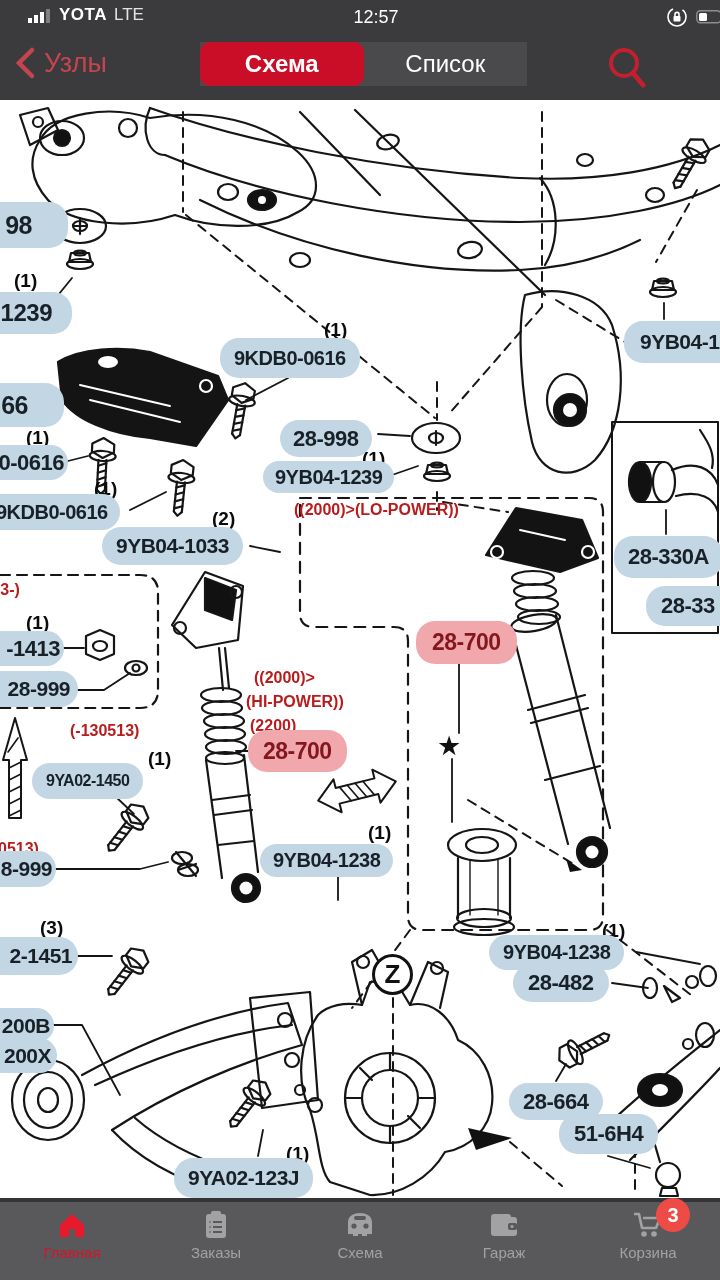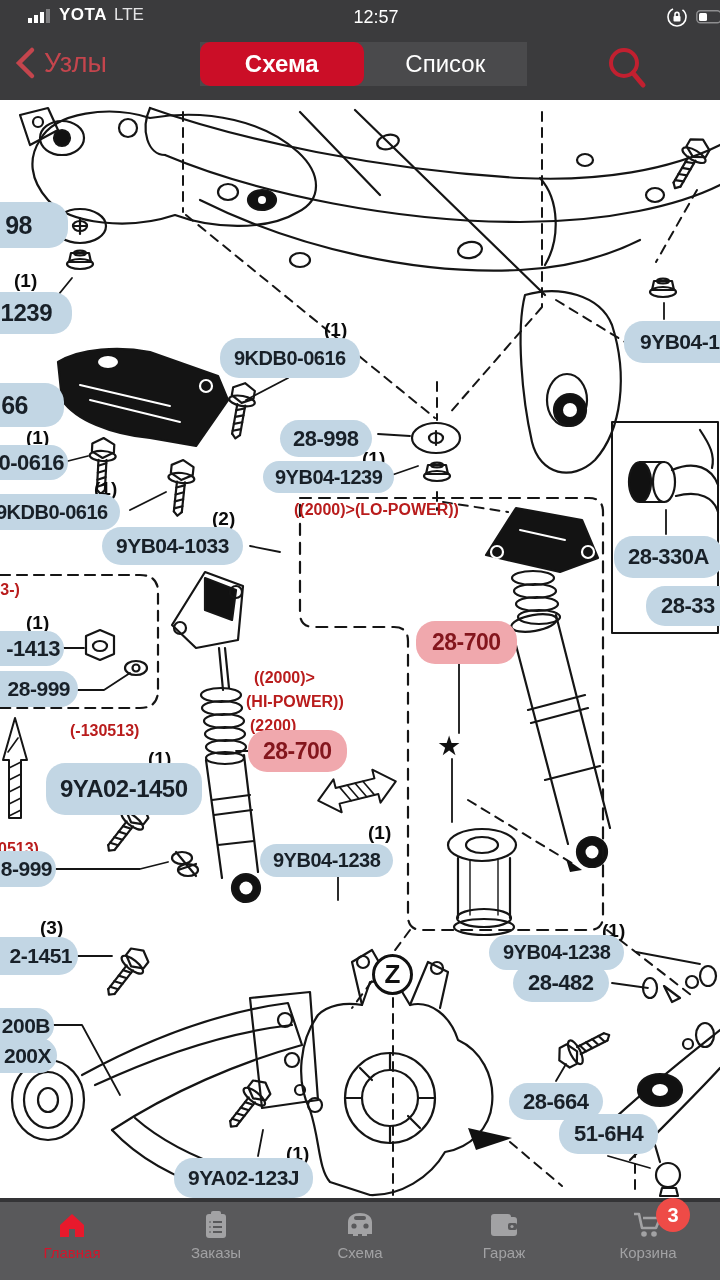--- a/index.html
+++ b/index.html
@@ -321,21 +321,21 @@
     <div class="pill" style="left:220px;top:238px;height:40px;padding:0 14px;font-size:20px;">9KDB0-0616</div>
     <div class="pill" style="left:280px;top:320px;height:37px;padding:0 13px;font-size:22px;">28-998</div>
     <span class="cnt" style="left:362px;top:348px;">(1)</span>
     <div class="pill" style="left:263px;top:361px;height:32px;padding:0 12px;font-size:20px;">9YB04-1239</div>
     <span class="cnt" style="left:212px;top:408px;">(2)</span>
     <div class="pill" style="left:102px;top:427px;height:38px;padding:0 14px;font-size:21px;">9YB04-1033</div>
     <span class="cnt" style="left:26px;top:512px;">(1)</span>
     <div class="pill jend" style="left:-44px;top:531px;width:108px;height:35px;padding-right:4px;font-size:22px;">-1413</div>
     <div class="pill jend" style="left:-18px;top:571px;width:96px;height:36px;padding-right:8px;font-size:21px;">28-999</div>
     <span class="cnt" style="left:148px;top:648px;">(1)</span>
-    <div class="pill" style="left:46px;top:663px;height:52px;padding:0 14px;font-size:24px;">9YA02-1450</div>
+    <div class="pill" style="left:32px;top:663px;height:36px;padding:0 14px;font-size:16px;">9YA02-1450</div>
     <div class="pill jend" style="left:-44px;top:751px;width:100px;height:36px;padding-right:4px;font-size:21px;">8-999</div>
     <span class="cnt" style="left:40px;top:817px;">(3)</span>
     <div class="pill jend" style="left:-20px;top:837px;width:98px;height:38px;padding-right:6px;font-size:21px;">2-1451</div>
     <div class="pill jend" style="left:-44px;top:908px;width:98px;height:35px;padding-right:4px;font-size:21px;">200B</div>
     <div class="pill jend" style="left:-44px;top:938px;width:101px;height:35px;padding-right:6px;font-size:21px;">200X</div>
     <span class="cnt" style="left:286px;top:1043px;">(1)</span>
     <div class="pill" style="left:174px;top:1058px;height:40px;padding:0 14px;font-size:21px;">9YA02-123J</div>
     <div class="pill jstart" style="left:624px;top:221px;width:130px;height:42px;padding-left:16px;font-size:21px;">9YB04-1</div>
     <div class="pill" style="left:614px;top:436px;height:42px;padding:0 14px;font-size:22px;">28-330A</div>
     <div class="pill jstart" style="left:646px;top:486px;width:110px;height:40px;padding-left:15px;font-size:22px;">28-33</div>

